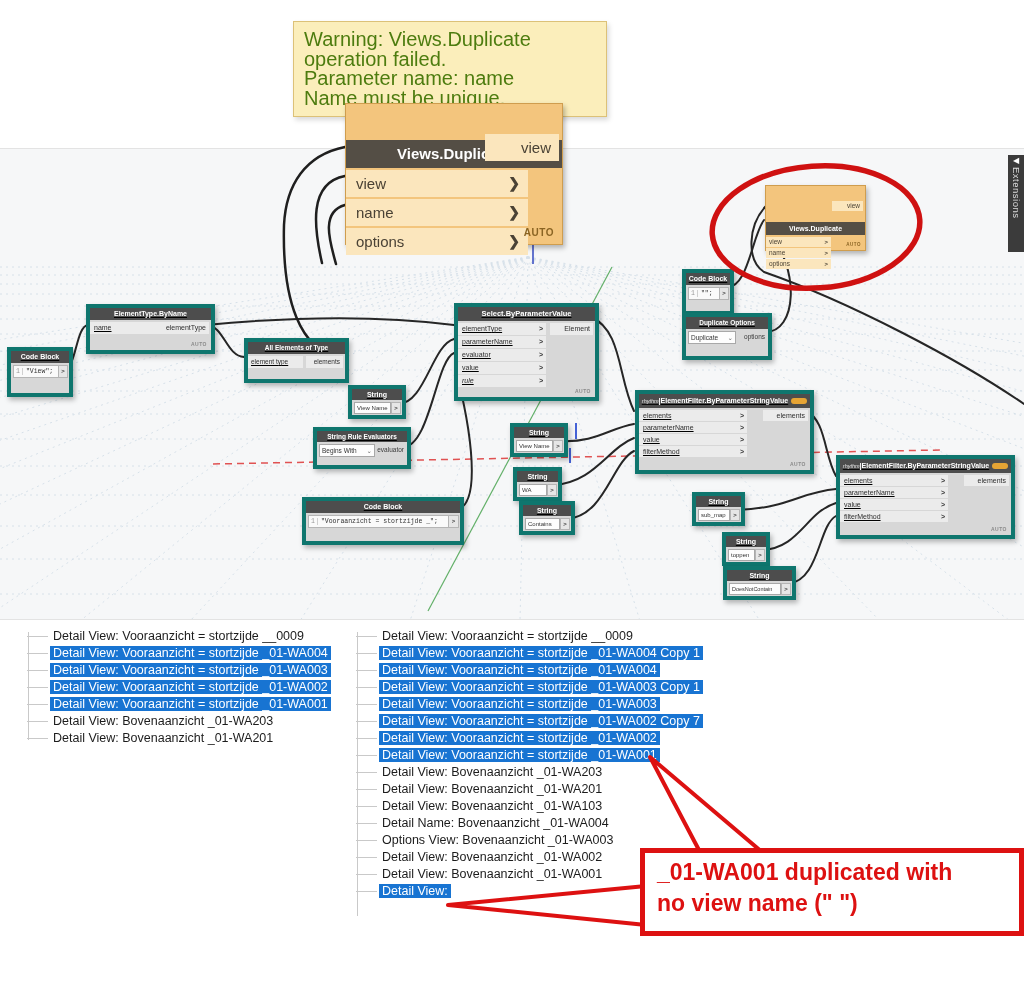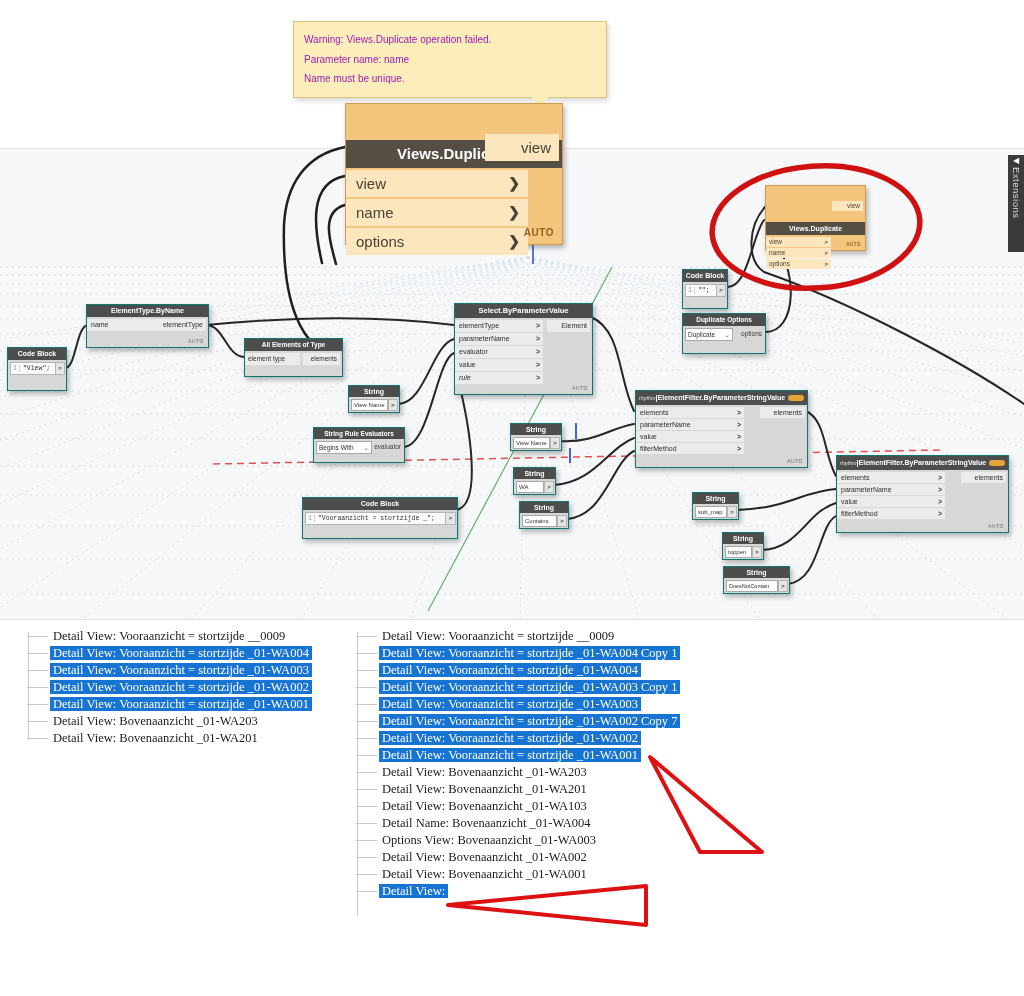--- a/index.html
+++ b/index.html
@@ -5,21 +5,21 @@
   html,body{margin:0;padding:0;background:#fff;}
   #root{position:relative;width:1024px;height:996px;background:#ffffff;overflow:hidden;
         font-family:"Liberation Sans",sans-serif;}
   
   #canvas{position:absolute;left:0;top:148px;width:1024px;height:470px;background:#f6f7f8;
           border-top:1px solid #e3e3e3;border-bottom:1px solid #e3e3e3;}
   svg.layer{position:absolute;left:0;top:0;pointer-events:none;}
   
   .node{position:absolute;box-shadow:2px 3px 5px rgba(0,0,0,.28);font-family:"Liberation Sans",sans-serif;}
   .hdr{color:#fff;font-weight:bold;text-align:center;white-space:nowrap;overflow:hidden;}
-  .gray{background:#d7d7d7;border:1px solid #0f766e;}
+  .gray{background:#d7d7d7;border:4px solid #0f766e;text-decoration:underline;}
   .gray .hdr{background:#4d4d4d;}
   .warn{background:#f3c57d;border:1px solid #cf9d4e;}
   .warn .hdr{background:#544e45;margin-top:36px;}
   .prow{position:relative;background:#ebebeb;color:#2e2e2e;white-space:nowrap;overflow:hidden;}
   .warn .prow{background:#fbe6bd;color:#4a4235;}
   .prow .arr{position:absolute;right:3px;top:0;font-weight:bold;color:#333;}
   .warn .prow .arr{color:#4a4235;}
   .outbox{position:absolute;background:#ebebeb;color:#2e2e2e;text-align:right;white-space:nowrap;}
   .warn .outbox{background:#fbe6bd;color:#4a4235;}
   .foot{position:absolute;font-weight:bold;color:#8a8a8a;letter-spacing:.5px;margin-top:41px;}
@@ -29,28 +29,28 @@
   .codebox .gut{color:#999;border-right:1px solid #d0d0d0;padding:0 2px;margin-right:3px;}
   .outbtn{position:absolute;background:#e6e6e6;border:1px solid #b5b5b5;color:#444;text-align:center;font-weight:bold;}
   .valbox{position:absolute;background:#fdfdfd;border:1px solid #a8a8a8;color:#333;white-space:nowrap;overflow:hidden;}
   .ddcaret{float:right;color:#666;margin-left:2px;}
   .olabel{position:absolute;color:#3a3a3a;white-space:nowrap;}
   .it{font-style:italic;}
   .badge{display:inline-block;width:16px;height:6px;background:#e6a434;border-radius:3px;margin-left:3px;vertical-align:middle;}
   .pfx{font-style:italic;font-weight:normal;font-size:5.5px;opacity:.85;}
   
   #tooltip{position:absolute;left:293px;top:21px;width:292px;background:#fbeebb;border:1px solid #dcc178;
-           box-shadow:2px 3px 5px rgba(0,0,0,.15);padding:8px 10px;font-size:10px;line-height:19.5px;color:#a21caf;}
+           box-shadow:2px 3px 5px rgba(0,0,0,.15);padding:8px 10px;font-size:20px;line-height:19.5px;color:#4d7c0f;}
   #tooltip .caret{position:absolute;left:237px;bottom:-9px;width:0;height:0;
            border-left:9px solid transparent;border-right:9px solid transparent;border-top:9px solid #fbeebb;}
   
   .vlist{position:absolute;font-size:12.5px;color:#1c1c1c;}
   .vrow{position:relative;height:17px;line-height:17px;white-space:nowrap;}
   .vrow::before{content:"";position:absolute;left:-23px;top:8px;width:21px;height:1px;background:#c9c9c9;}
-  .vrow .t{padding:0 3px;font-family:Liberation Serif, serif;}
+  .vrow .t{padding:0 3px;}
   .vrow .t.sel{background:#1874d2;color:#fff;}
   .treeline{position:absolute;width:1px;background:#c9c9c9;}
   
   #callout{position:absolute;left:640px;top:848px;width:362px;height:74px;background:#fff;
            border:5px solid #dd1111;color:#dd1111;font-weight:bold;font-size:23px;line-height:31px;
            padding:4px 0 0 12px;}
   
   #ext-tab{position:absolute;left:1008px;top:155px;width:16px;height:97px;background:#3b3b3b;color:#e8e8e8;}
   #ext-tab .arr{display:block;text-align:center;font-size:8px;line-height:12px;color:#fff;}
   #ext-tab .lbl{writing-mode:vertical-rl;font-size:9.5px;letter-spacing:.5px;margin-left:3px;color:#ddd;}
@@ -283,14 +283,18 @@
     <div class="vrow"><span class="t">Detail View: Bovenaanzicht _01-WA002</span></div>
     <div class="vrow"><span class="t">Detail View: Bovenaanzicht _01-WA001</span></div>
     <div class="vrow"><span class="t sel">Detail View:</span></div>
   </div>
 
   <svg class="layer" width="1024" height="996">
     <polygon points="650,757 700,852 762,852" fill="#ffffff" stroke="#dd1111" stroke-width="4" stroke-linejoin="round"></polygon>
     <polygon points="448,905 646,886 646,925" fill="#ffffff" stroke="#dd1111" stroke-width="4" stroke-linejoin="round"></polygon>
   </svg>
 
+  <div id="callout">
+    <div>_01-WA001 duplicated with</div>
+    <div>no view name (" ")</div>
+  </div>
 
 </div>
 
 </body></html>

